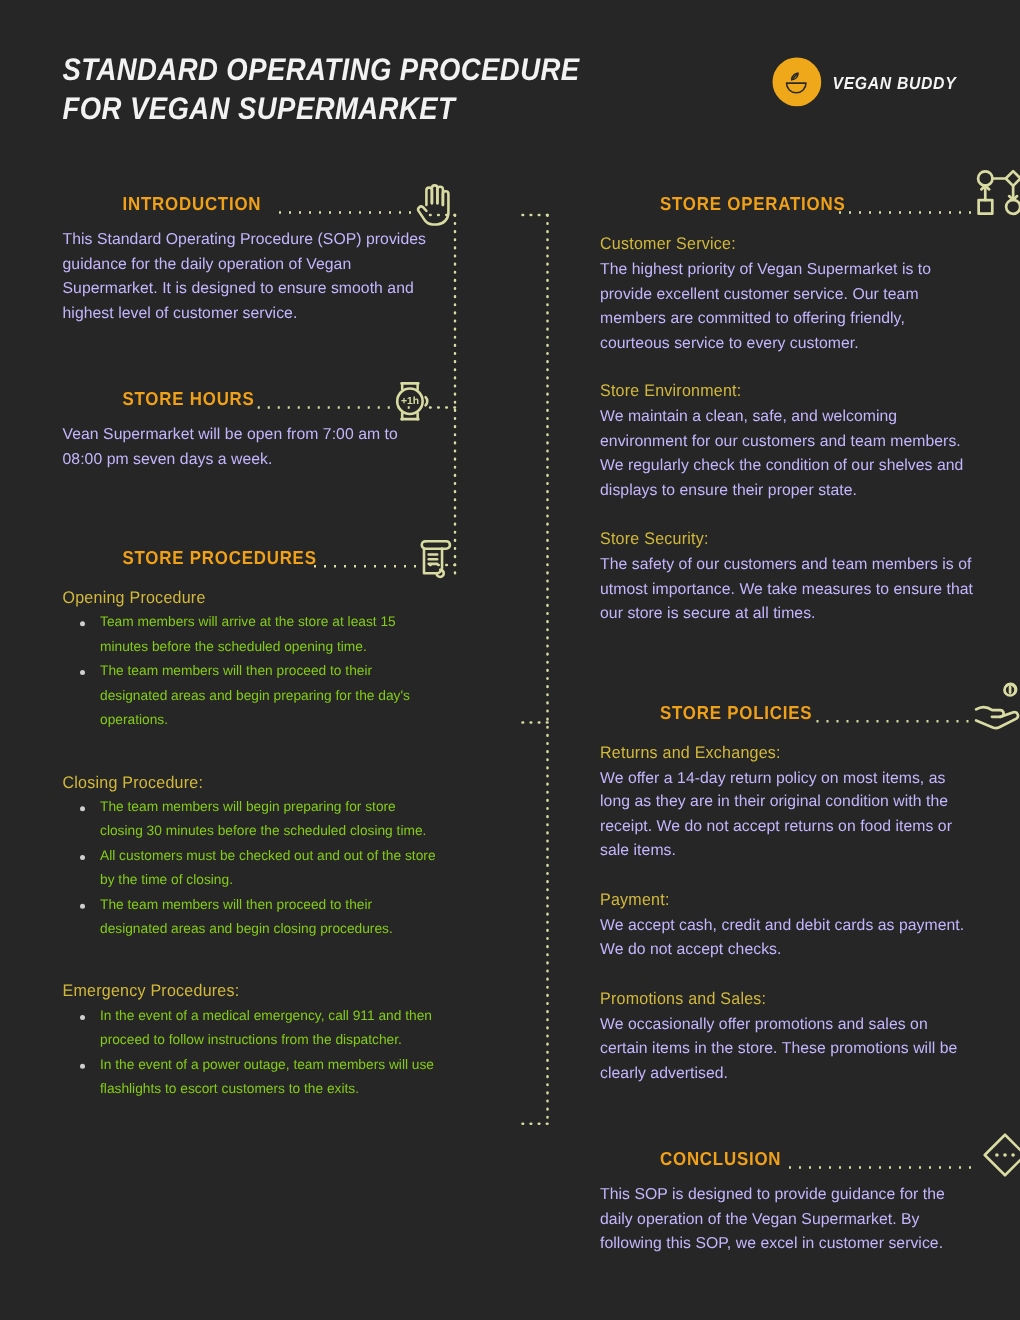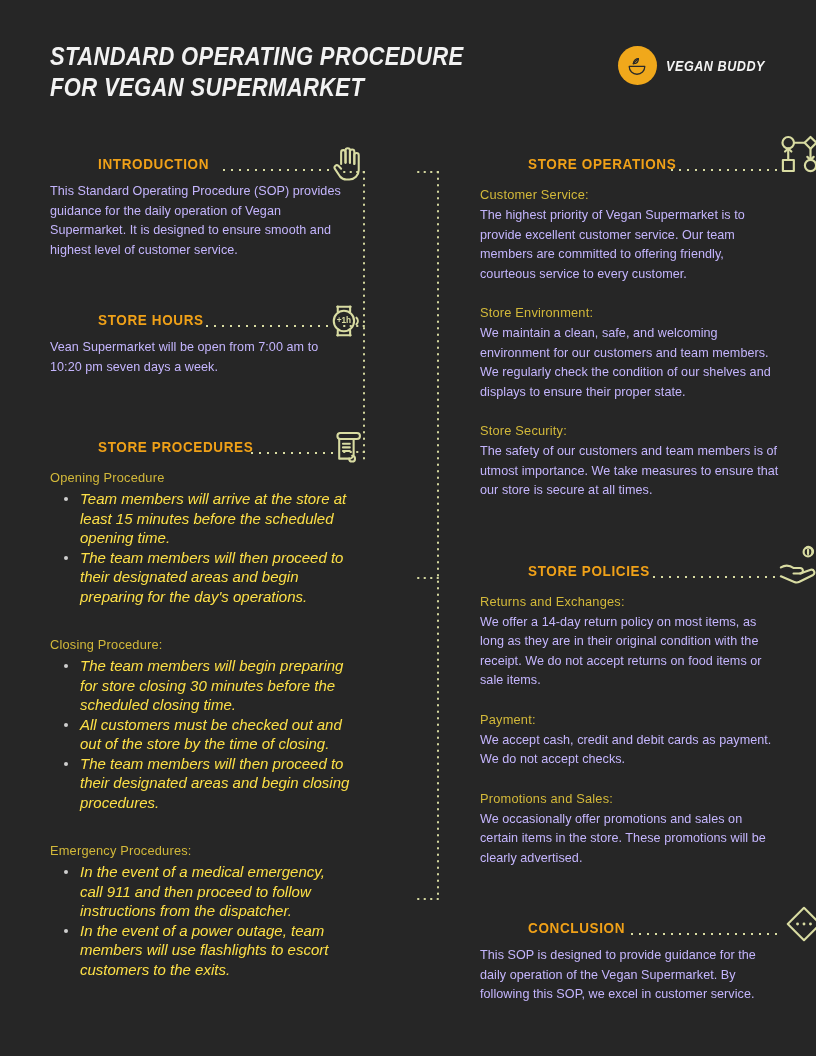--- a/index.html
+++ b/index.html
@@ -89,25 +89,24 @@
   p.body {
     font-size:12.6px;
     line-height:19.5px;
     color:#c4b5fd;
     letter-spacing:.05px;
   }
   ul.body { list-style:none; margin:3px 0 0 0; }
   ul.body li {
     position:relative;
     padding-left:30px;
-    font-size:15px;
+    font-size:11px;
     line-height:19.5px;
-    color:#fde047;
+    color:#84cc16;
     margin-bottom:0px;
-    font-style:italic;
   }
   ul.body li::before {
     content:"";
     position:absolute;
     left:14px; top:8px;
     width:4px; height:4px;
     border-radius:50%;
     background:#cfcfcf;
   }
   .gap-sm { height:12px; }
@@ -173,31 +172,31 @@
     </span>
   </div>
   <p class="body">This Standard Operating Procedure (SOP) provides guidance for the daily operation of Vegan Supermarket. It is designed to ensure smooth and highest level of customer service.</p>
 
   <div class="gap-lg"></div>
   <div class="gap-sm"></div>
 
   <div class="sec-head">
     <span class="sec-title">STORE HOURS</span>
     <span class="dot-rule" style="left:105px; width:128px;"></span>
-    <span class="sec-icon" style="left:226px; top:-7px;">
+    <span class="sec-icon" style="left:210px; top:-7px;">
       <svg width="44" height="44" viewBox="0 0 32 32" fill="none" stroke="#d9dca2" stroke-width="1.5" stroke-linecap="round" stroke-linejoin="round">
         <circle cx="14.5" cy="16" r="7.4"></circle>
         <path d="M10 9 V5.5 M19 9 V5.5 M10 23 v3.5 M19 23 v3.5"></path>
         <path d="M9.6 5.6 h9.8 M9.6 26.4 h9.8"></path>
         <path d="M23.6 13.6 a3.4 3.4 0 0 1 0 4.8"></path>
         <text x="14.5" y="17.6" font-family="Liberation Sans, sans-serif" font-size="6" font-weight="bold" fill="#d9dca2" stroke="none" text-anchor="middle">+1h</text>
       </svg>
     </span>
   </div>
-  <p class="body">Vean Supermarket will be open from 7:00 am to 10:20 pm seven days a week.</p>
+  <p class="body">Vean Supermarket will be open from 7:00 am to 08:00 pm seven days a week.</p>
 
   <div class="gap-lg"></div>
   <div class="gap-md"></div>
 
   <div class="sec-head">
     <span class="sec-title">STORE PROCEDURES</span>
     <span class="dot-rule" style="left:150px; width:85px;"></span>
     <span class="sec-icon" style="left:228px; top:-9px;">
       <svg width="44" height="44" viewBox="0 0 32 32" fill="none" stroke="#d9dca2" stroke-width="1.5" stroke-linecap="round" stroke-linejoin="round">
         <path d="M10.5 6.5 h12 a2.2 2.2 0 0 1 0 4.4 h-2.4"></path>

